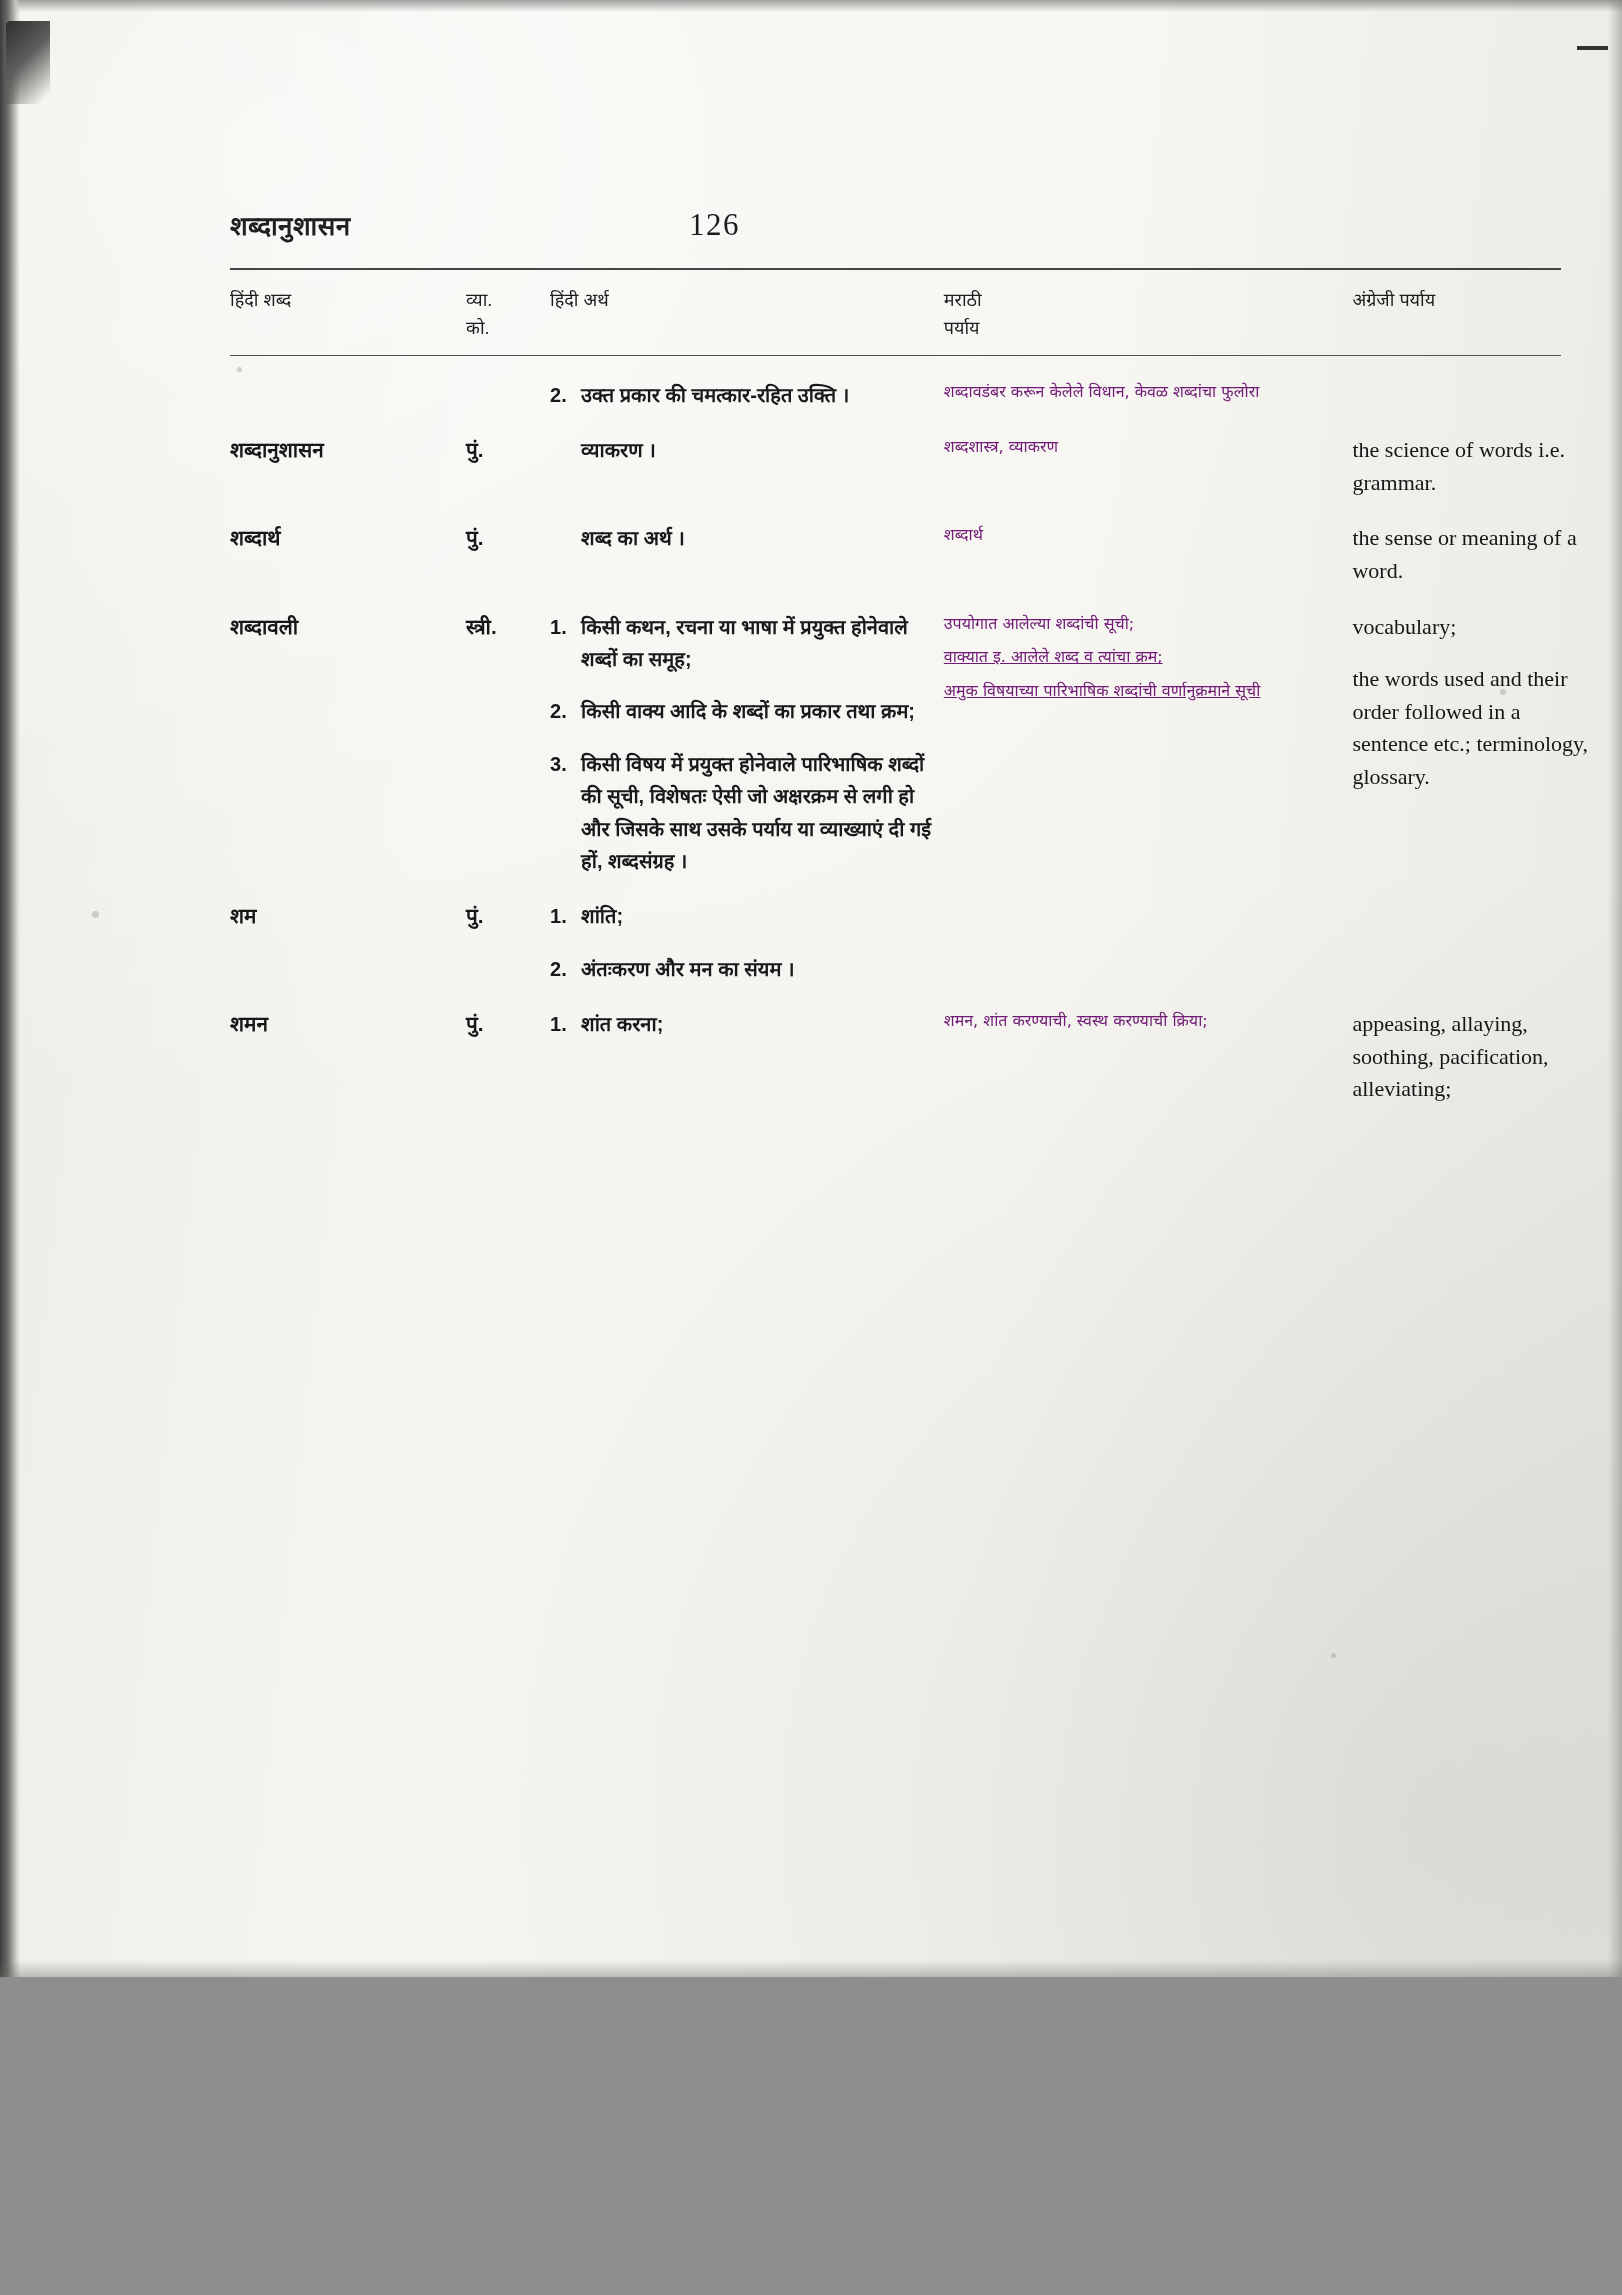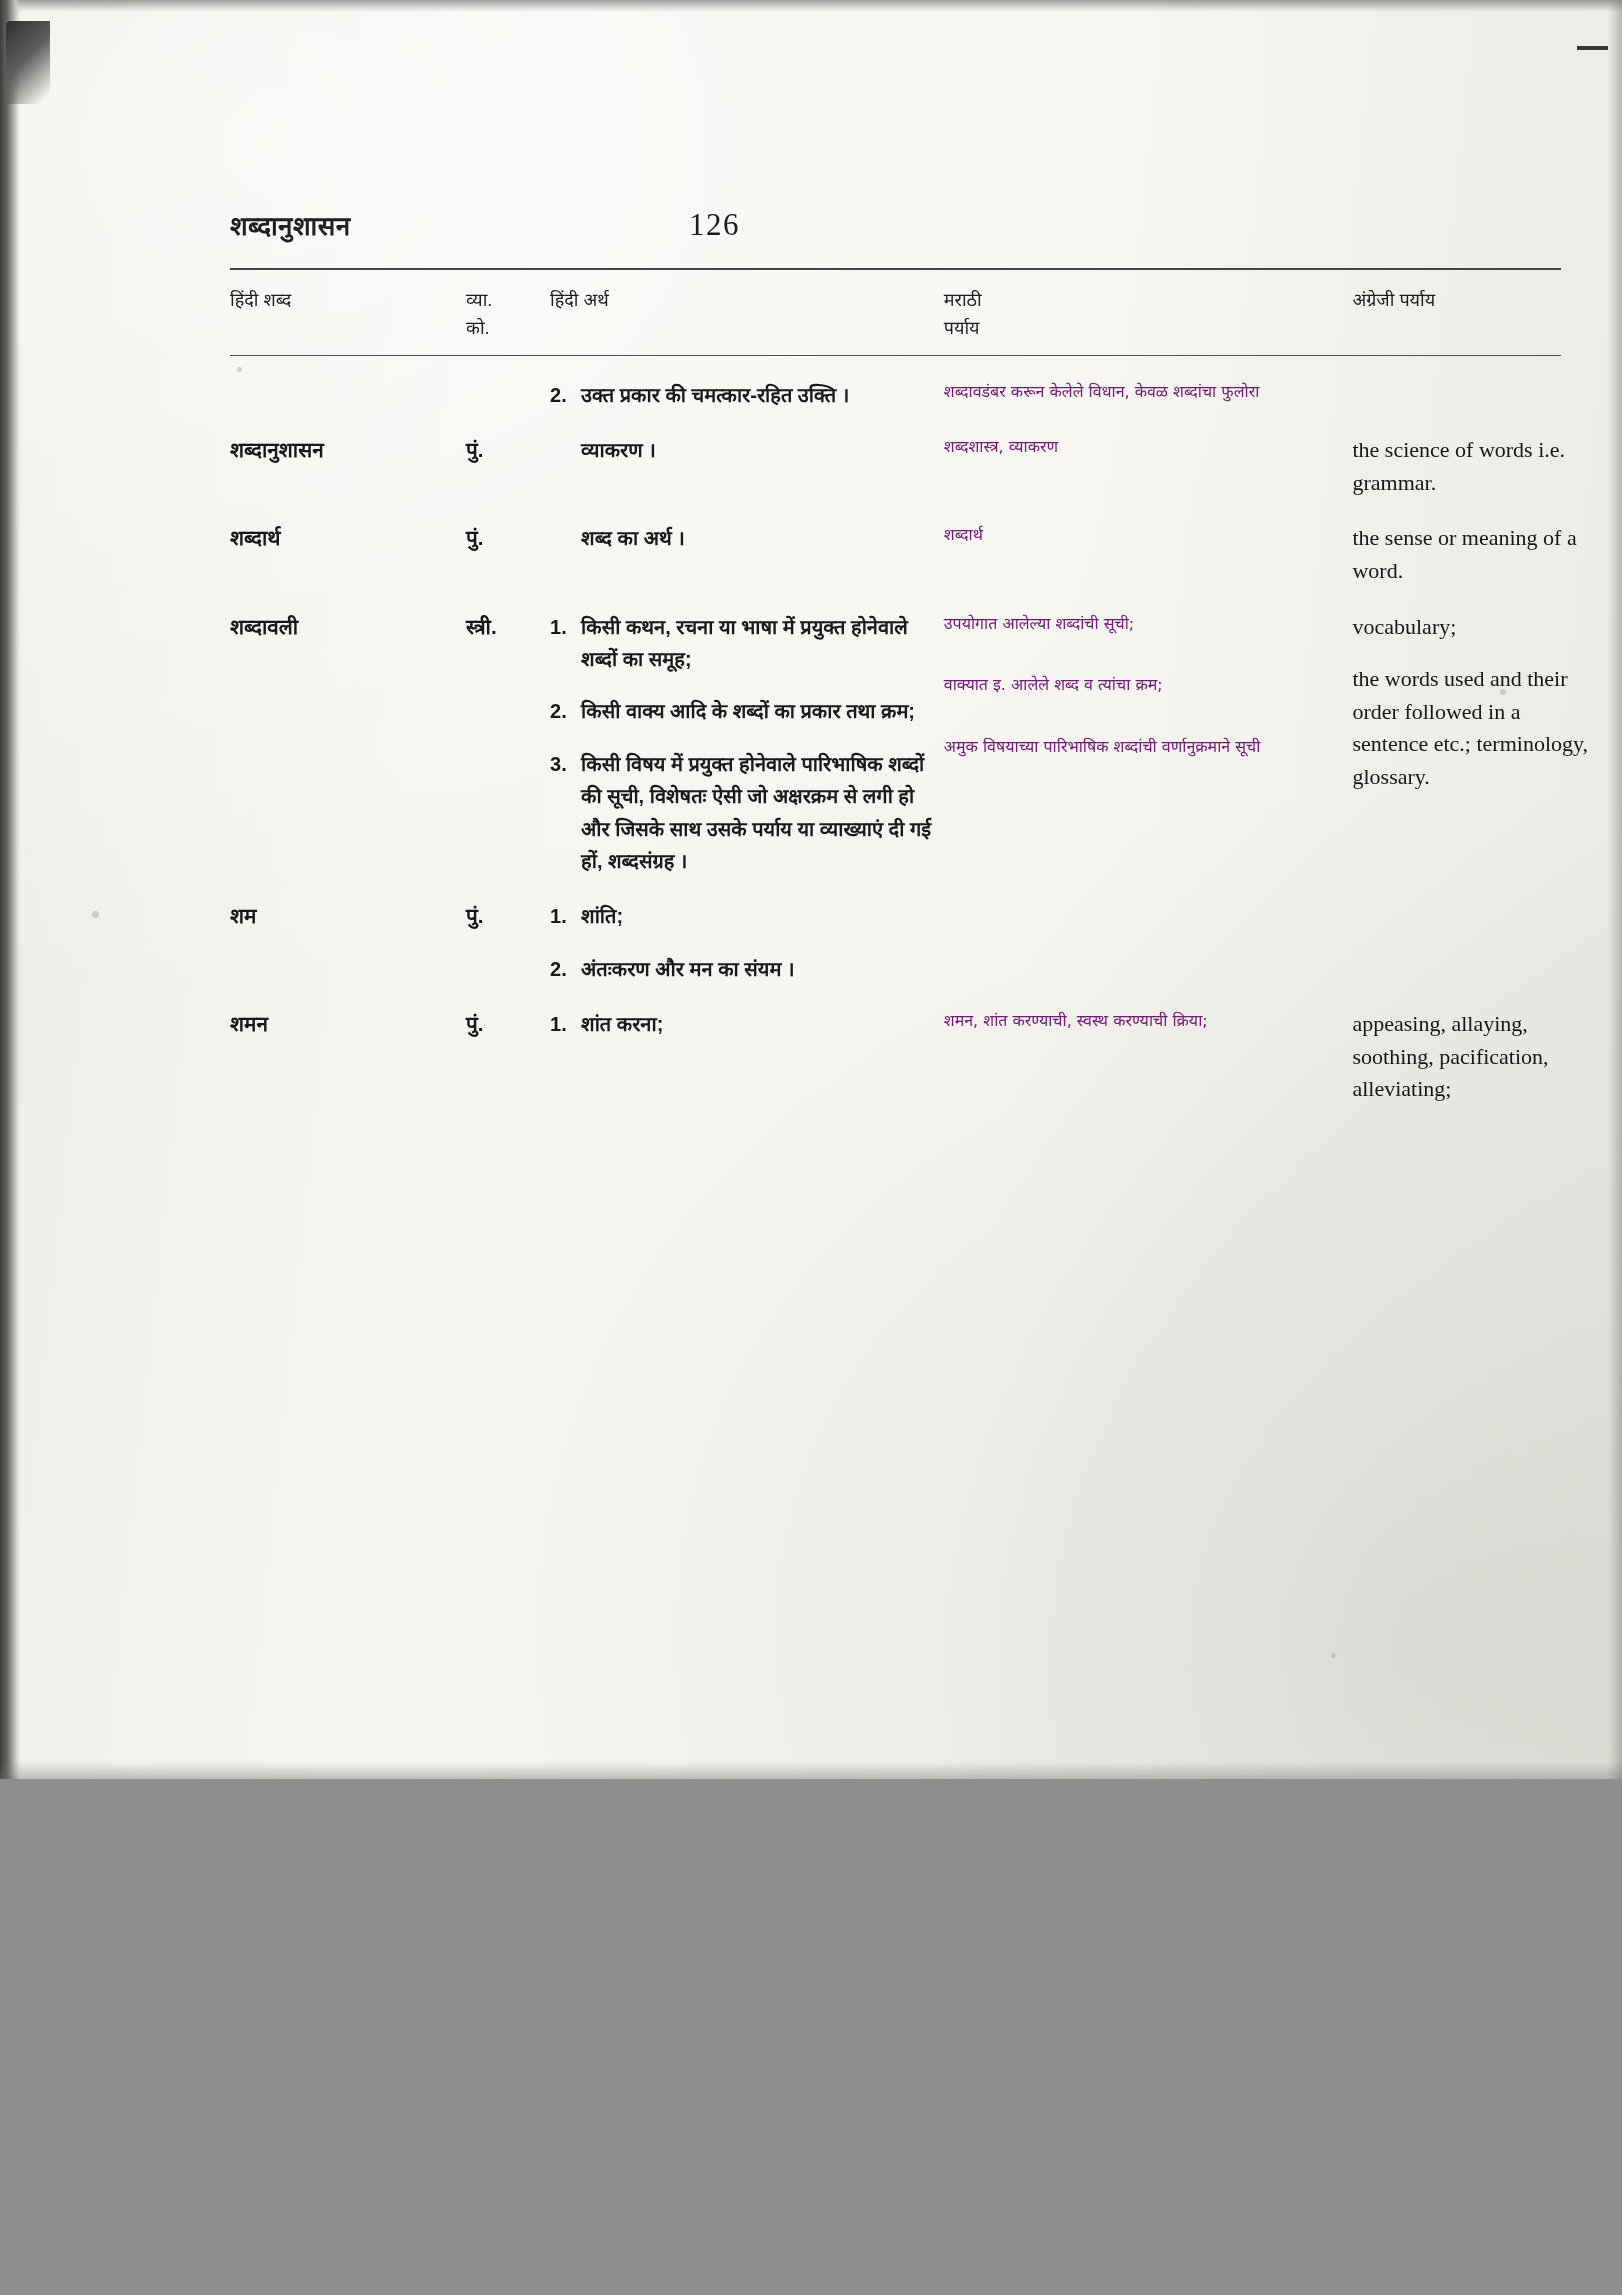--- a/index.html
+++ b/index.html
@@ -3,21 +3,21 @@
 <meta charset="utf-8">
 <style>
   html, body {
     margin: 0;
     padding: 0;
     background: #8e8e8e;
   }
   .page {
     position: relative;
     width: 1622px;
-    height: 1779px;
+    height: 1977px;
     background: #f2f1ed;
     overflow: hidden;
     font-family: "Liberation Serif", "DejaVu Serif", serif;
     color: #17171a;
   }
 
   
   .paper-tone {
     position: absolute; inset: 0;
     background:
@@ -145,21 +145,21 @@
     font-size: 22px;
     line-height: 1.48;
     color: #161618;
   }
 
   .sense { display: flex; }
   .sense + .sense { margin-top: 20px; }
   .sense-num { width: 31px; flex: none; }
   .sense-txt { flex: 1; }
 
-  .mr-block + .mr-block { margin-top: 36px; }
+  .mr-block + .mr-block { margin-top: 8px; text-decoration: underline; }
   .eng-block + .eng-block { margin-top: 20px; }
 </style>
 </head>
 <body>
 
 <div class="page">
 
   <div class="paper-tone"></div>
   <div class="scan-edge-top"></div>
   <div class="scan-edge-left"></div>

